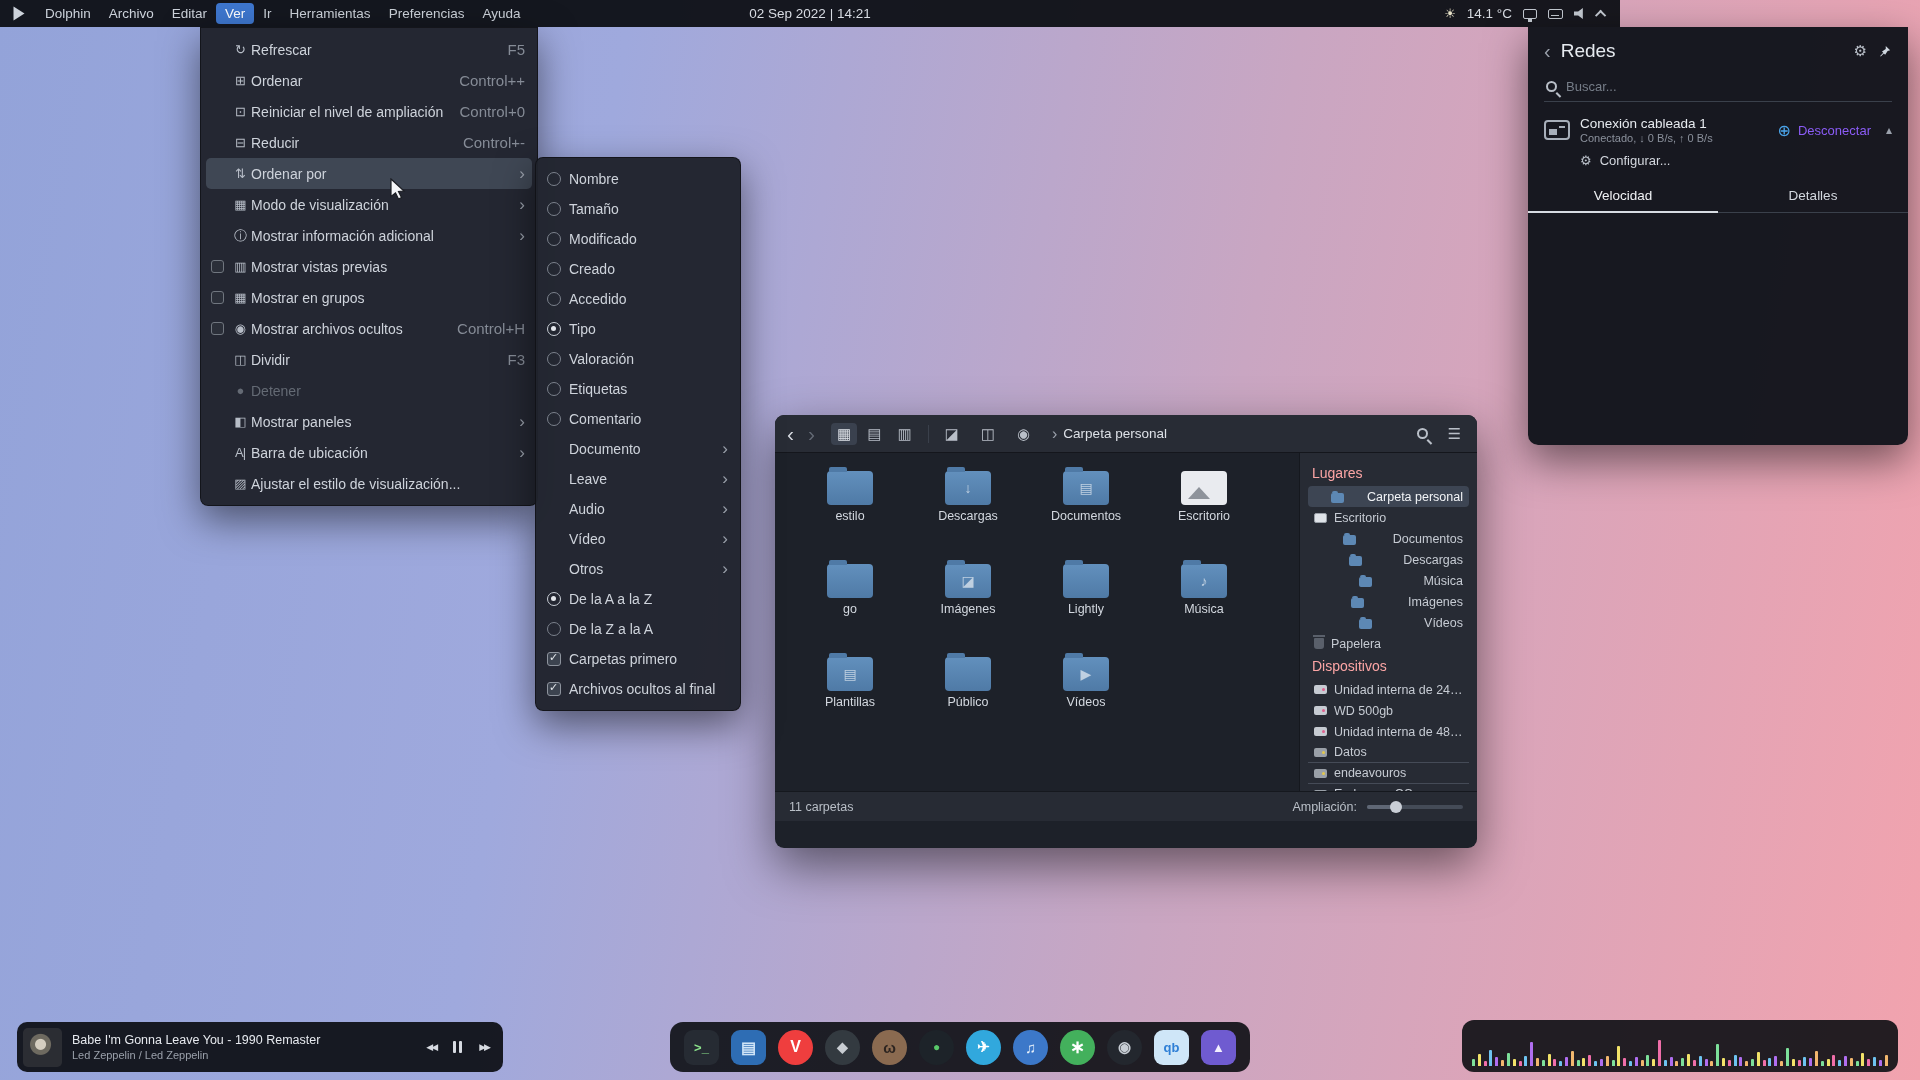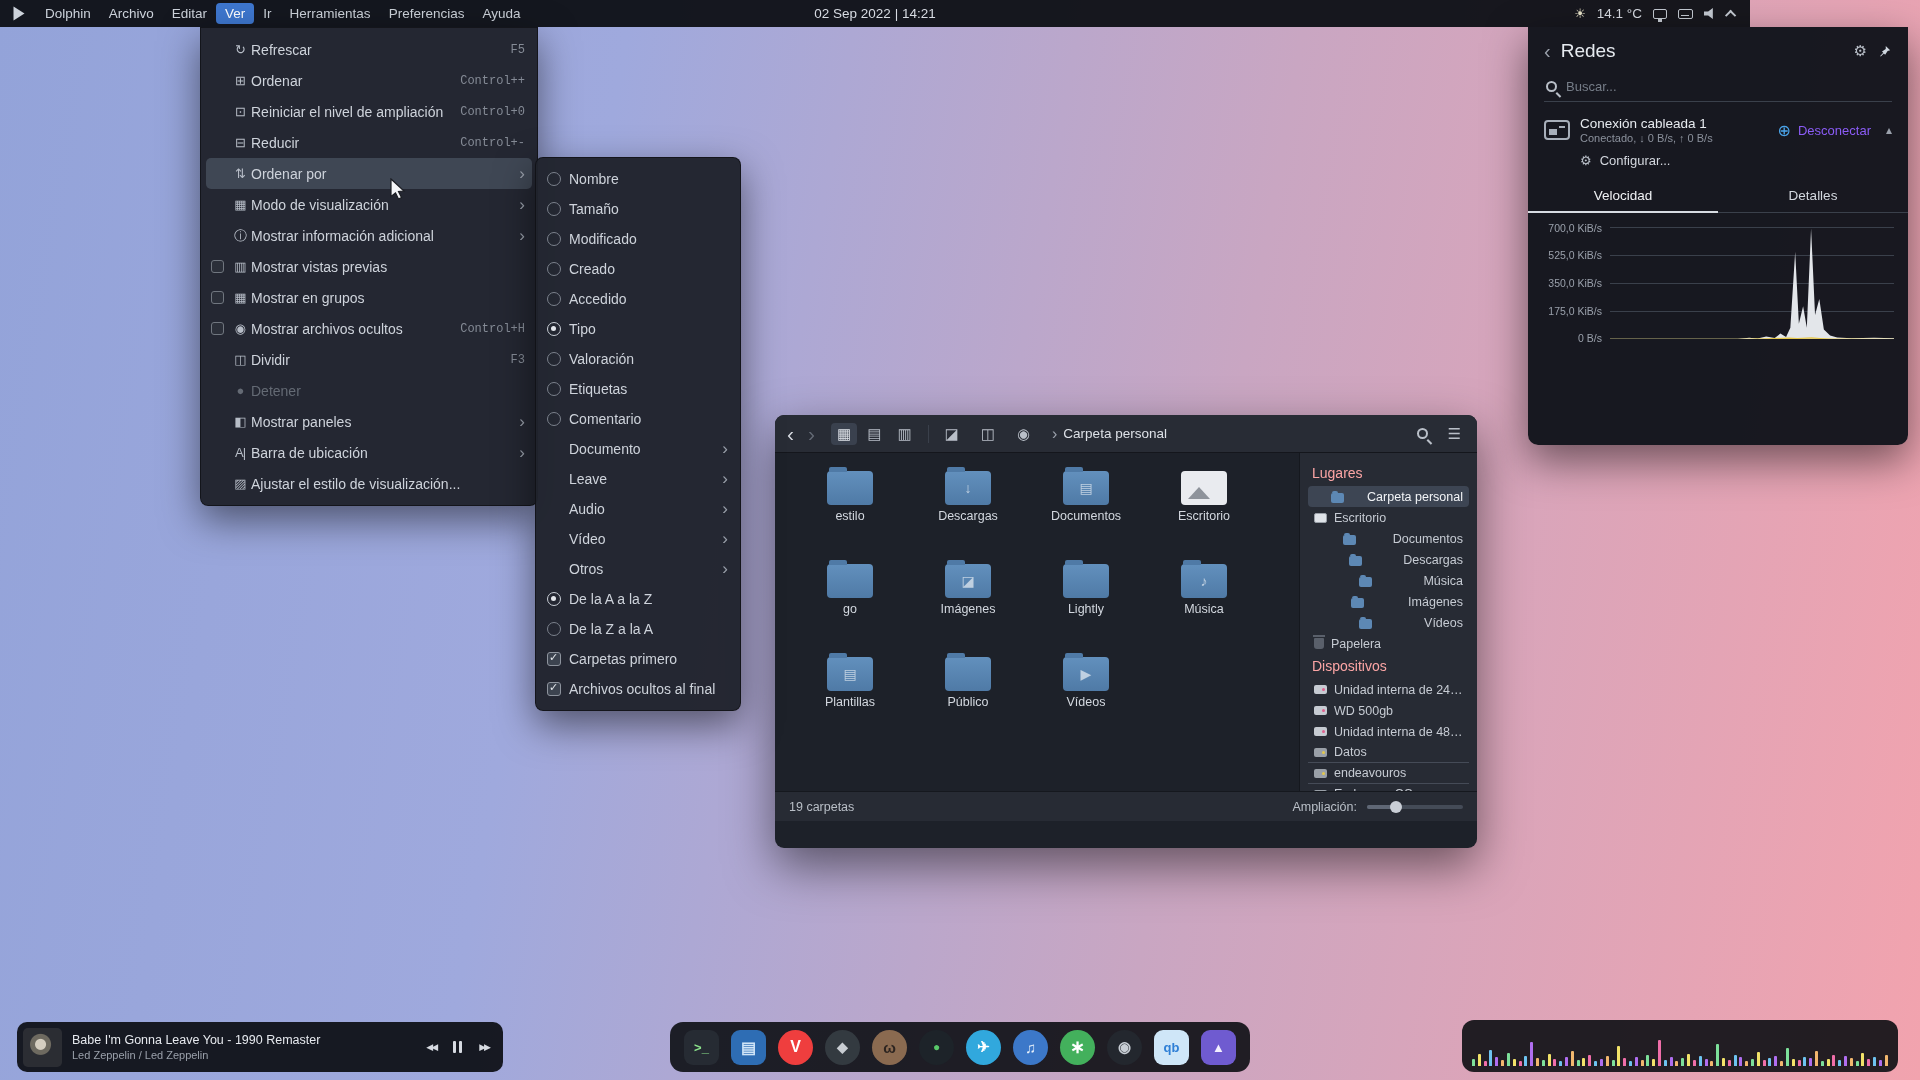--- a/index.html
+++ b/index.html
@@ -1,20 +1,20 @@
 <!DOCTYPE html>
 <html><head>
 <meta charset="utf-8">
 <style>
   * { margin:0; padding:0; box-sizing:border-box; }
   html,body { width:1920px; height:1080px; overflow:hidden; font-family:"Liberation Sans", sans-serif; }
   body { position:relative; background:linear-gradient(100deg,#93a3d9 0%,#9fa9dd 30%,#c9a6c2 62%,#f2a3ae 100%); }
 
   
-  .topbar { position:absolute; left:0; top:0; width:1750px; height:27px; background:rgba(15,17,23,.96);
+  .topbar { position:absolute; left:0; top:0; width:1620px; height:27px; background:rgba(15,17,23,.96);
             display:flex; align-items:center; color:#ccd2da; font-size:13.5px; z-index:50; }
   .logo { width:0; height:0; border-left:7px solid transparent; border-right:7px solid transparent;
           border-bottom:11px solid #cdd3db; margin:0 10px 0 12px; transform:rotate(90deg); }
   .tb-menu { display:flex; align-items:center; }
   .tb-item { padding:3px 9px; border-radius:4px; cursor:default; white-space:nowrap; }
   .tb-item.active { background:#3e77cf; color:#fff; }
   .tb-clock { position:absolute; left:50%; transform:translateX(-50%); color:#d7dbe2; font-size:13.5px; }
   .tb-right { margin-left:auto; display:flex; align-items:center; gap:11px; padding-right:14px; }
   .tb-sun { color:#e8e3c9; font-size:13px; }
   .tb-temp { color:#d7dbe2; }
@@ -30,21 +30,21 @@
   
   .menu-panel { position:absolute; background:rgba(32,35,44,.97); border:1px solid rgba(0,0,0,.45);
                 box-shadow:0 14px 38px rgba(0,0,0,.5); z-index:60; color:#ced3db; font-size:14px; padding:6px 0; }
   #ver-menu { left:200px; top:27px; width:338px; border-radius:0 0 8px 8px; }
   #sort-menu { left:535px; top:157px; width:206px; border-radius:8px; }
   .mi { height:31px; display:flex; align-items:center; padding:0 12px 0 10px; position:relative; }
   .mi-box { width:13px; height:13px; margin-right:5px; border-radius:3px; border:1.5px solid transparent; flex:0 0 auto; }
   .mi.has-box .mi-box { border-color:#70767f; background:#2b2f39; }
   .mi-ic { width:22px; text-align:center; font-size:13px; color:#b7bdc7; flex:0 0 auto; letter-spacing:-1px; }
   .mi-label { flex:1; white-space:nowrap; overflow:hidden; }
-  .mi-short { color:#858b96; font-size:12px; margin-left:14px;font-family:Liberation Mono, monospace; }
+  .mi-short { color:#858b96; font-size:15px; margin-left:14px; }
   .mi.has-sub::after { content:'›'; color:#9aa0ab; font-size:17px; margin-left:10px; }
   .mi.hl { background:#3f4754; border-radius:5px; margin:0 5px; padding:0 7px 0 5px; }
   .mi.disabled .mi-label, .mi.disabled .mi-ic { color:#646a74; }
 
   .smi { height:30px; display:flex; align-items:center; padding:0 12px 0 11px; }
   .smi-pre { width:14px; height:14px; margin-right:8px; flex:0 0 auto; position:relative; visibility:hidden; }
   .smi.radio .smi-pre { visibility:visible; border:1.5px solid #7b818c; border-radius:50%; }
   .smi.radio.checked .smi-pre { border-color:#c8cdd5; }
   .smi.radio.checked .smi-pre::after { content:''; position:absolute; left:3px; top:3px; width:5px; height:5px;
                                        border-radius:50%; background:#e3e6eb; }
@@ -590,21 +590,21 @@
 
           <div class="pitem underline">
             <span class="mini drive2"></span>
             <span class="plabel">EndeavourOS</span>
           </div>
 
         </div>
     </div>
   </div>
   <div class="statusbar">
-    <span>19 carpetas</span>
+    <span>11 carpetas</span>
     <div class="sb-right">
       <span>Ampliación:</span>
       <div class="slider">
         <div class="slider-fill" style="width: 30%;"></div>
         <div class="slider-knob" style="left: calc(30% - 6px);"></div>
       </div>
     </div>
   </div>
 </div>
 
@@ -636,45 +636,20 @@
   <div class="configure">
     <span class="cfg-ic">⚙</span>
     <span>Configurar...</span>
   </div>
   <div class="net-tabs">
 
       <div class="net-tab active">Velocidad</div>
 
       <div class="net-tab">Detalles</div>
     </div>
-  <div class="net-graph">
-    <div class="axis">
-
-        <div class="axis-label">700,0 KiB/s</div>
-
-        <div class="axis-label">525,0 KiB/s</div>
-
-        <div class="axis-label">350,0 KiB/s</div>
-
-        <div class="axis-label">175,0 KiB/s</div>
-
-        <div class="axis-label">0 B/s</div>
-      </div>
-    <div class="plot" id="net-plot">
-      <div class="gridline"></div>
-      <div class="gridline"></div>
-      <div class="gridline"></div>
-      <div class="gridline"></div>
-      <div class="gridline"></div>
-      <svg id="net-svg" viewBox="0 0 1000 700" preserveAspectRatio="none">
-        <polygon id="dl-poly" fill="#eef1f5" opacity="0.95" points="0.0,700.0 450.0,700.0 490.0,692.0 520.0,697.0 550.0,684.0 580.0,694.0 600.0,666.0 620.0,688.0 635.0,630.0 652.0,155.0 665.0,605.0 680.0,495.0 693.0,630.0 708.0,10.0 722.0,550.0 737.0,450.0 753.0,640.0 775.0,678.0 800.0,690.0 850.0,695.0 930.0,692.0 1000.0,696.0 1000,700 0,700"></polygon>
-        <polygon id="ul-poly" fill="#e6c84a" points="0.0,698.0 450.0,698.0 550.0,696.0 630.0,691.0 660.0,694.0 710.0,689.0 740.0,694.0 780.0,697.0 1000.0,698.0 1000.0,700.0 780.0,700.0 740.0,700.0 710.0,698.0 660.0,700.0 630.0,700.0 550.0,700.0 450.0,700.0 0.0,700.0"></polygon>
-      </svg>
-    </div>
-  </div>
 </div>
 
 <div id="player">
   <div class="album"></div>
   <div class="ptext">
     <div class="ptitle">Babe I'm Gonna Leave You - 1990 Remaster</div>
     <div class="partist">Led Zeppelin / Led Zeppelin</div>
   </div>
   <div class="pcontrols">
     <span class="skip">◀◀</span>

